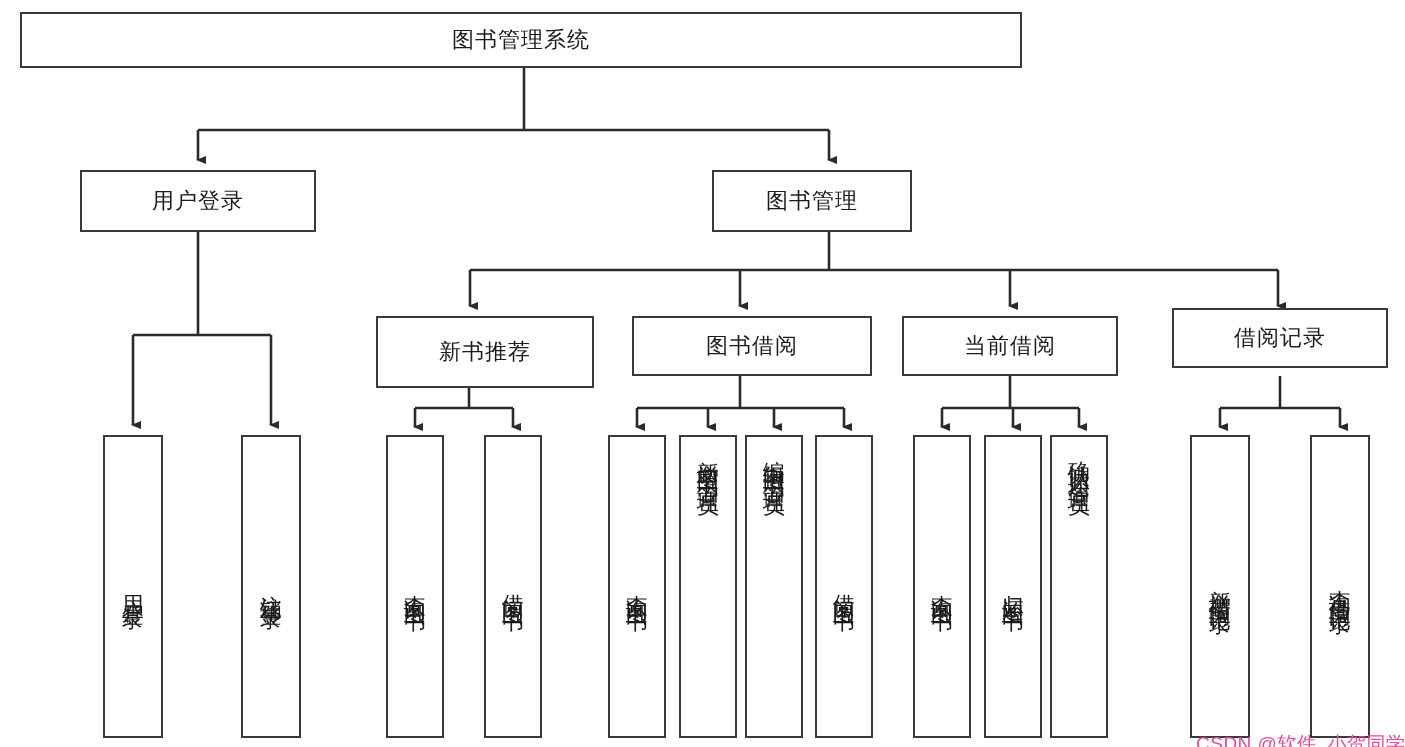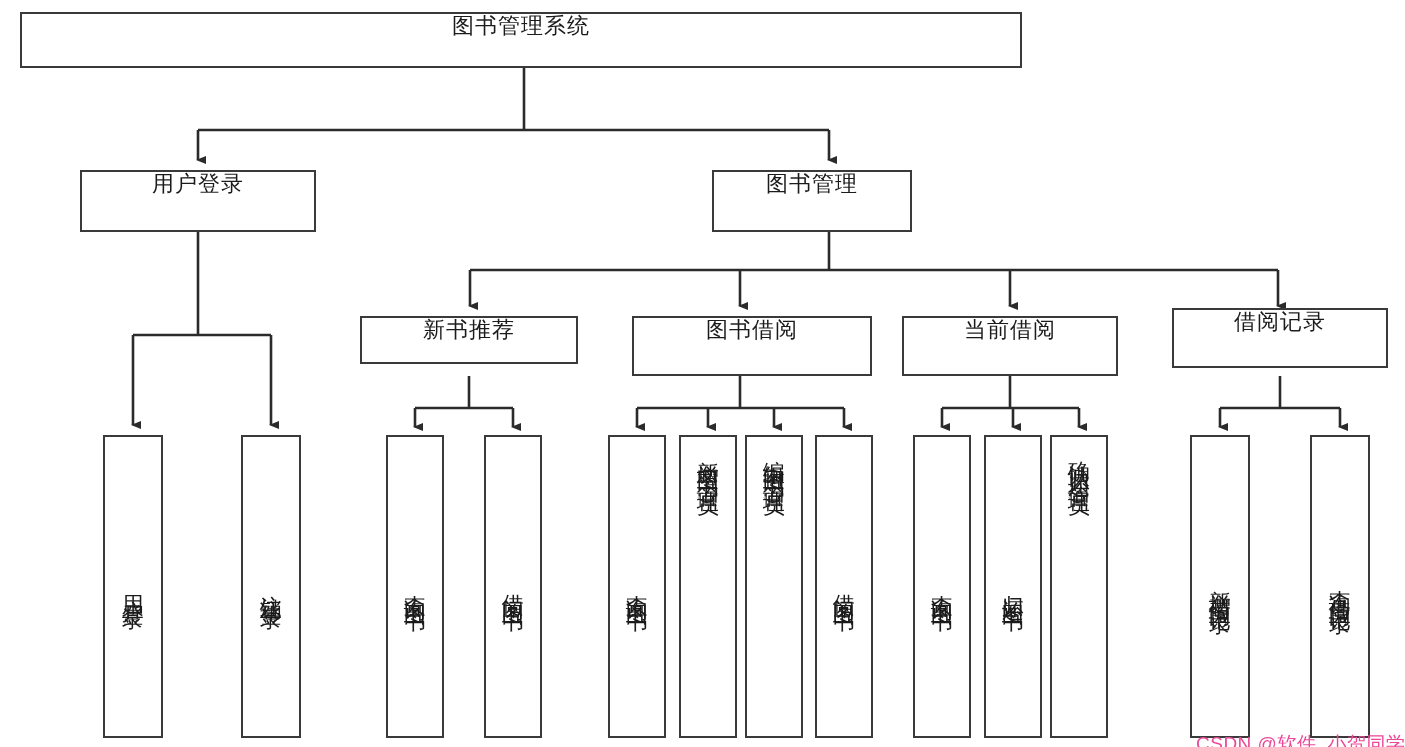--- a/index.html
+++ b/index.html
@@ -1,19 +1,19 @@
 <!DOCTYPE html>
 <html><head>
 <meta charset="utf-8">
 <style>
   html,body{margin:0;padding:0;background:#ffffff;}
   body{width:1405px;height:747px;font-family:"Liberation Sans","DejaVu Sans",sans-serif;overflow:hidden;}
   #diagram-root{position:relative;width:1405px;height:747px;background:#fff;}
   svg.edges{position:absolute;left:0;top:0;width:1405px;height:747px;}
-  .node{position:absolute;box-sizing:border-box;background:#fff;border:2px solid #3a3a3a;display:flex;align-items:flex-start;justify-content:center;}
+  .node{position:absolute;box-sizing:border-box;background:#fff;border:2px solid #3a3a3a;display:flex;align-items:center;justify-content:center;}
   .node-h .label{font-size:22px;color:#1b1b1b;letter-spacing:1px;line-height:1.1;white-space:nowrap;}
   .node-v{align-items:flex-start;justify-content:center;padding-top:6px;}
   .node-v.centerv{align-items:center;padding-top:0;}
   .node-v .label{writing-mode:vertical-rl;text-orientation:upright;font-size:22px;color:#1b1b1b;letter-spacing:5px;line-height:1.15;}
   .watermark{position:absolute;left:1196px;top:731px;font-size:19px;color:#ec4899;white-space:nowrap;letter-spacing:0.5px;}
 </style>
 </head>
 <body>
 
 <div id="diagram-root">
@@ -72,21 +72,21 @@
     <span class="label">图书管理系统</span>
   </div>
 
   <div class="node node-h" style="left: 80px; top: 170px; width: 236px; height: 62px;">
     <span class="label">用户登录</span>
   </div>
   <div class="node node-h" style="left: 712px; top: 170px; width: 200px; height: 62px;">
     <span class="label">图书管理</span>
   </div>
 
-  <div class="node node-h" style="left: 360px; top: 316px; width: 218px; height: 48px;">
+  <div class="node node-h" style="left: 376px; top: 316px; width: 218px; height: 72px;">
     <span class="label">新书推荐</span>
   </div>
   <div class="node node-h" style="left: 632px; top: 316px; width: 240px; height: 60px;">
     <span class="label">图书借阅</span>
   </div>
   <div class="node node-h" style="left: 902px; top: 316px; width: 216px; height: 60px;">
     <span class="label">当前借阅</span>
   </div>
   <div class="node node-h" style="left: 1172px; top: 308px; width: 216px; height: 60px;">
     <span class="label">借阅记录</span>

